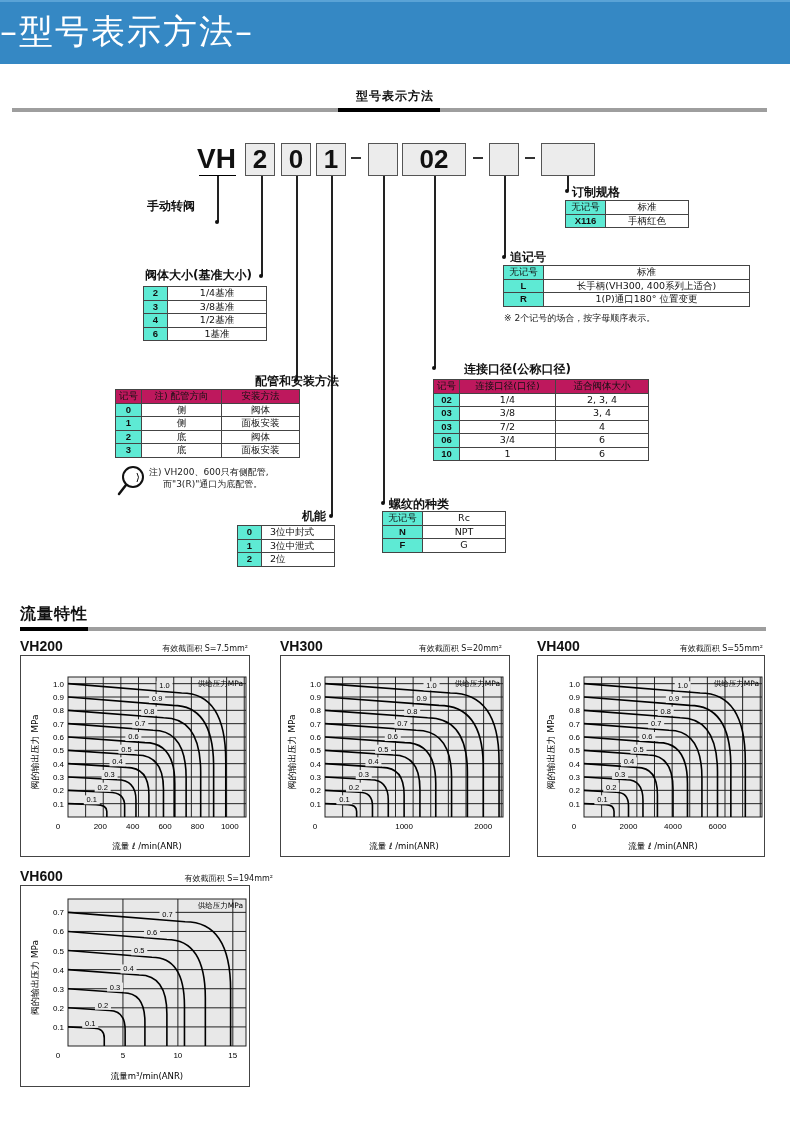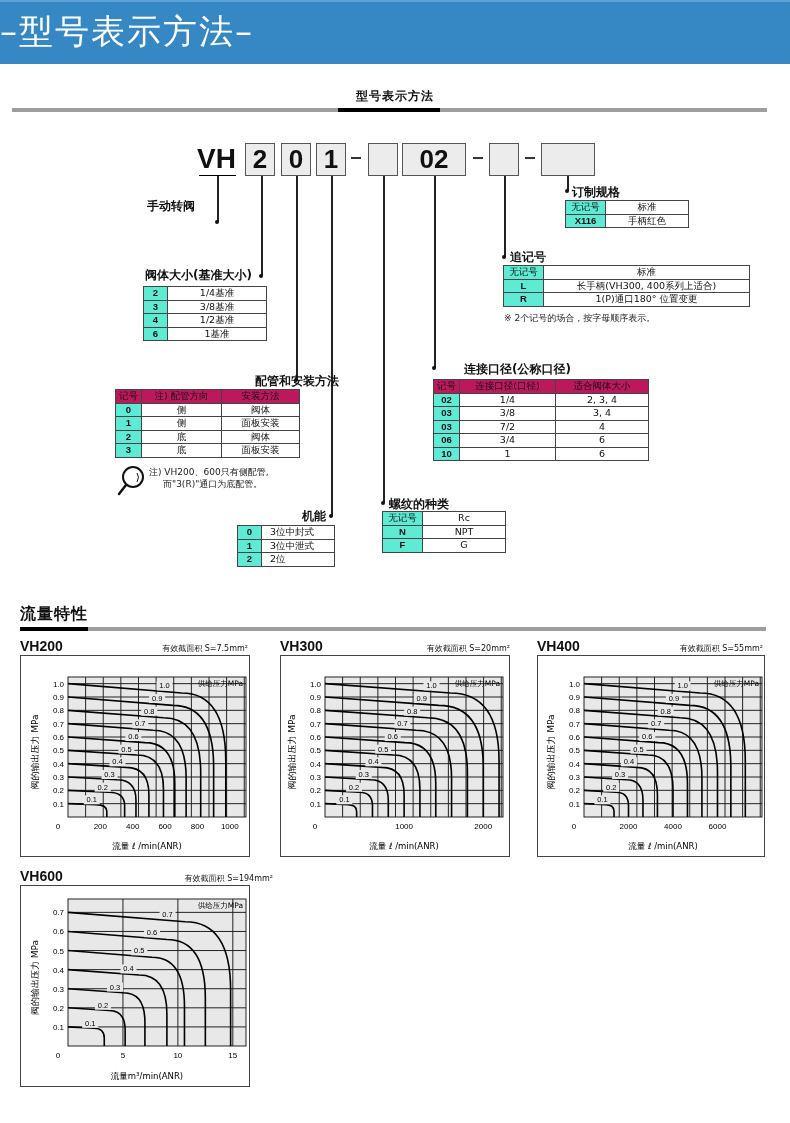--- a/index.html
+++ b/index.html
@@ -339,21 +339,21 @@
       <path d="M 48 42 L 152.85818181818183 50.400000000000006 Q 193.63636363636365 50.400000000000006 193.63636363636365 111.78 L 193.63636363636365 162" fill="none" stroke="#000" stroke-width="1.6"></path>
       <rect x="129.12945454545454" y="39" width="16" height="9" fill="#e8e8e8"></rect>
       <text x="137.12945454545454" y="46" font-size="7.5" text-anchor="middle" font-family="Liberation Sans, sans-serif">0.9</text>
       <path d="M 48 28.666666666666686 L 161.59636363636363 38 Q 205.77272727272728 38 205.77272727272728 106.2 L 205.77272727272728 162" fill="none" stroke="#000" stroke-width="1.6"></path>
       <rect x="136.55690909090907" y="26.333333333333343" width="16" height="9" fill="#e8e8e8"></rect>
       <text x="144.55690909090907" y="33.33333333333334" font-size="7.5" text-anchor="middle" font-family="Liberation Sans, sans-serif">1.0</text>
     </svg>
   </div>
 <div class="chart" id="chart1" style="left:280px;top:641px;width:230px;height:216px;">
     <div class="chart-name" style="left: 0px; top: -3px;">VH300</div>
-    <div class="chart-area" style="right: 0; top: 2px;">有效截面积 S=20mm²</div>
+    <div class="chart-area" style="right: 8px; top: 2px;">有效截面积 S=20mm²</div>
     <div class="chart-frame" style="left: 0px; top: 14px; width: 230px; height: 202px;"></div>
     <svg width="230" height="202" class="chart-svg" style="top: 14px;">
       <rect x="45" y="22" width="178" height="140" fill="#e8e8e8" stroke="#222" stroke-width="1"></rect>
       <line x1="62.62376237623762" y1="22" x2="62.62376237623762" y2="162" stroke="#222" stroke-width="1"></line>
       <line x1="80.24752475247524" y1="22" x2="80.24752475247524" y2="162" stroke="#222" stroke-width="1"></line>
       <line x1="97.87128712871288" y1="22" x2="97.87128712871288" y2="162" stroke="#222" stroke-width="1"></line>
       <line x1="115.4950495049505" y1="22" x2="115.4950495049505" y2="162" stroke="#222" stroke-width="1"></line>
       <line x1="133.11881188118812" y1="22" x2="133.11881188118812" y2="162" stroke="#222" stroke-width="1"></line>
       <line x1="150.74257425742576" y1="22" x2="150.74257425742576" y2="162" stroke="#222" stroke-width="1"></line>
       <line x1="168.36633663366337" y1="22" x2="168.36633663366337" y2="162" stroke="#222" stroke-width="1"></line>

